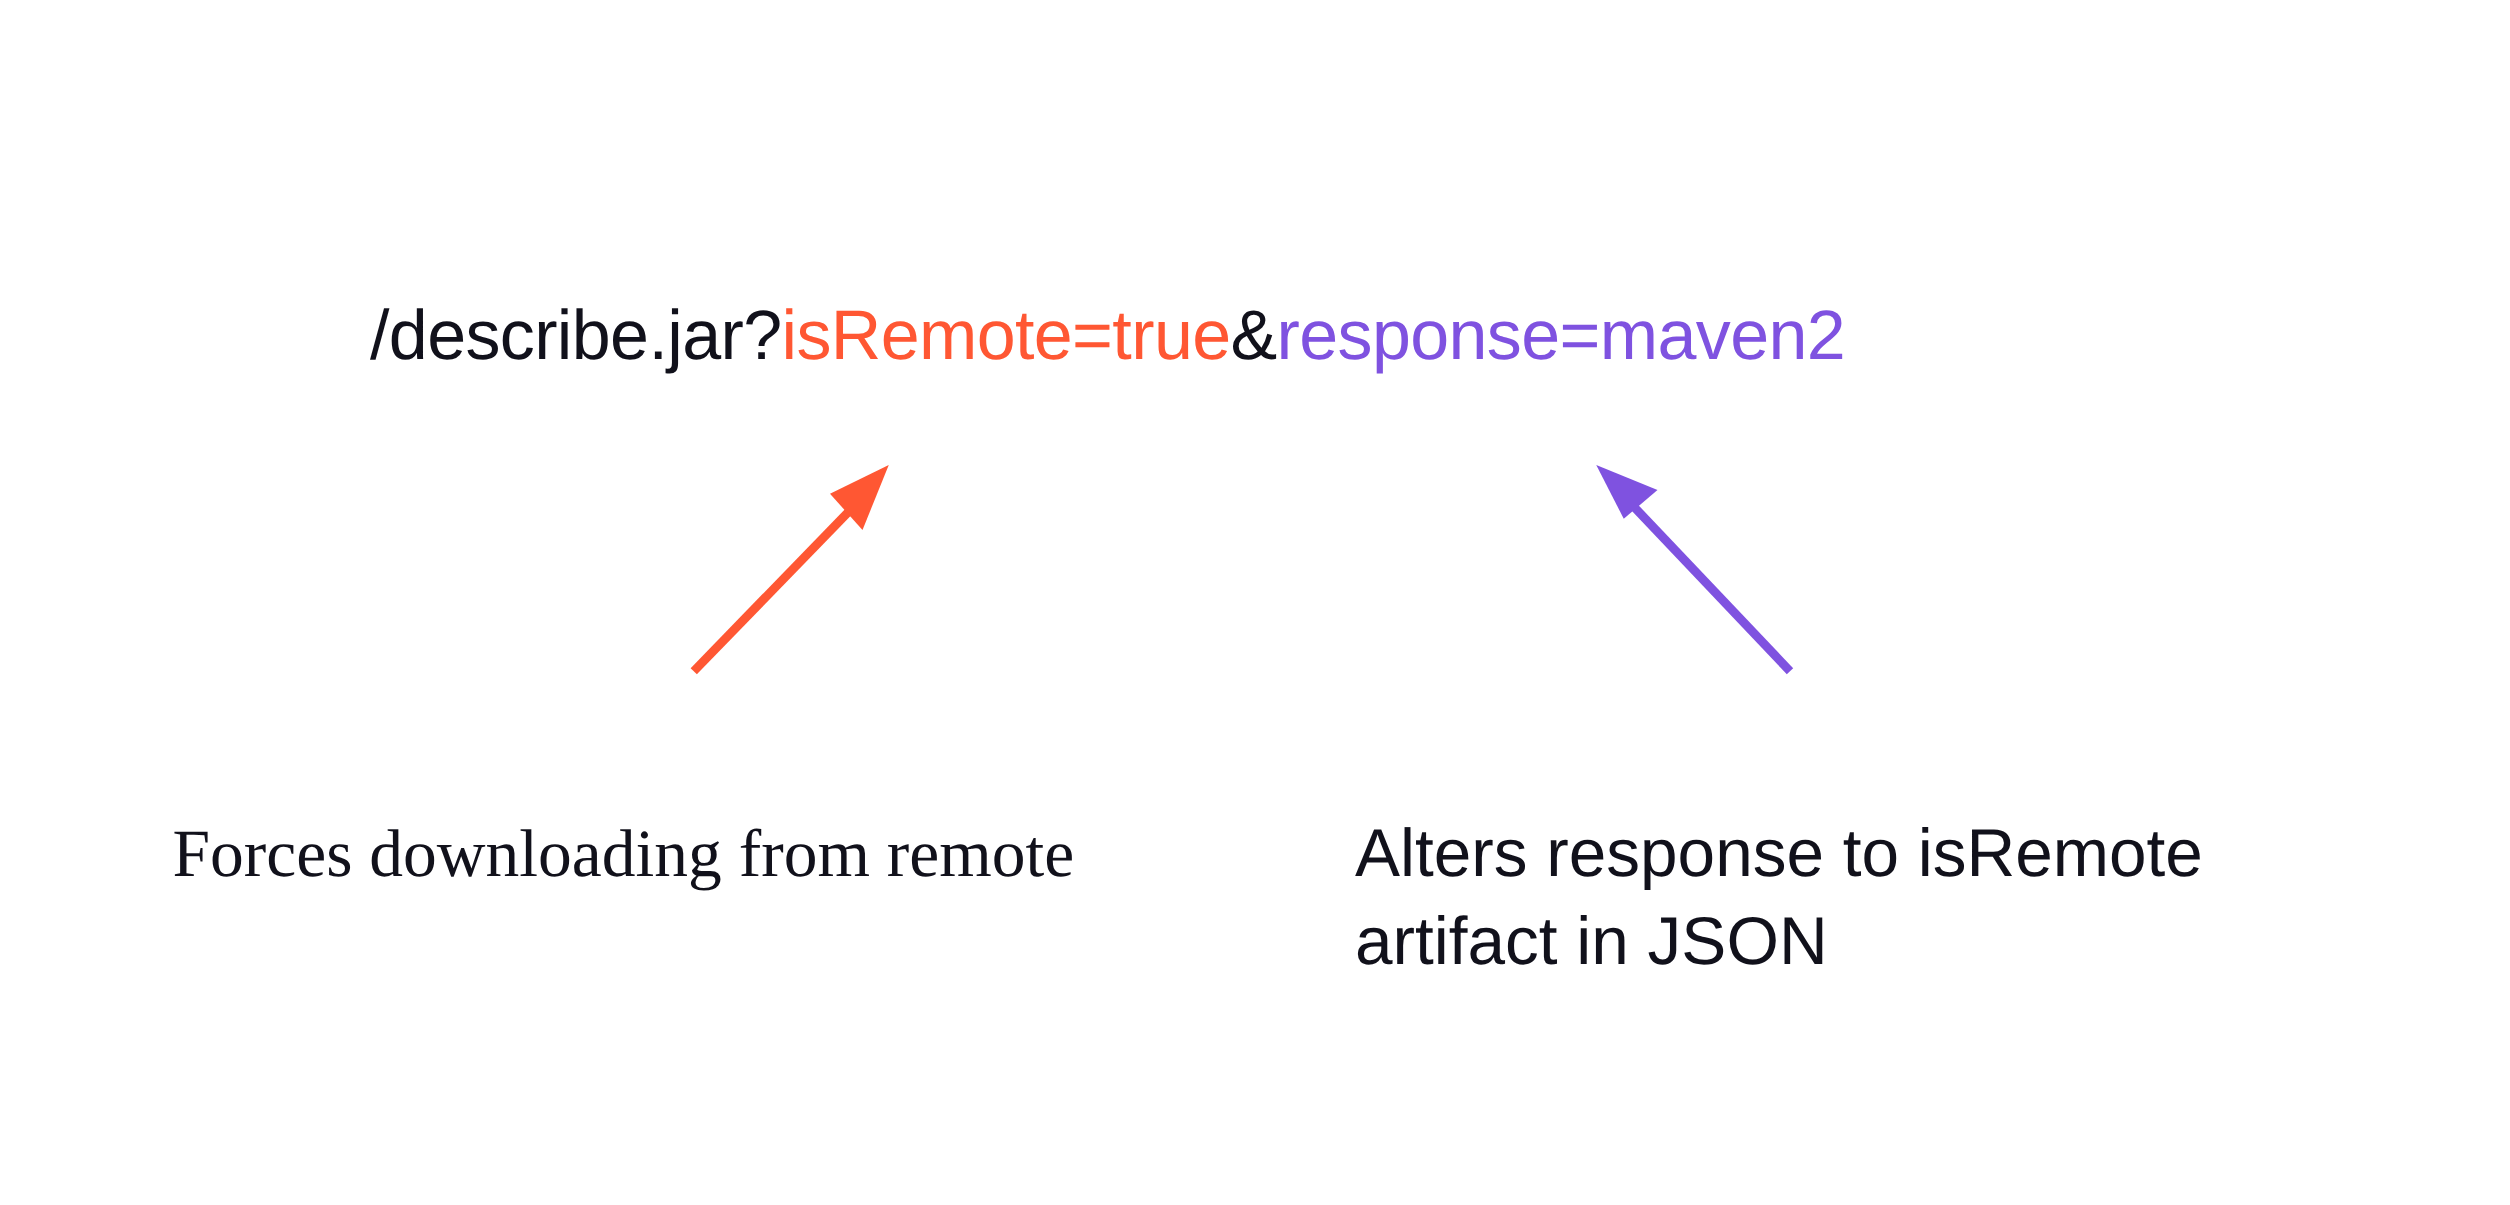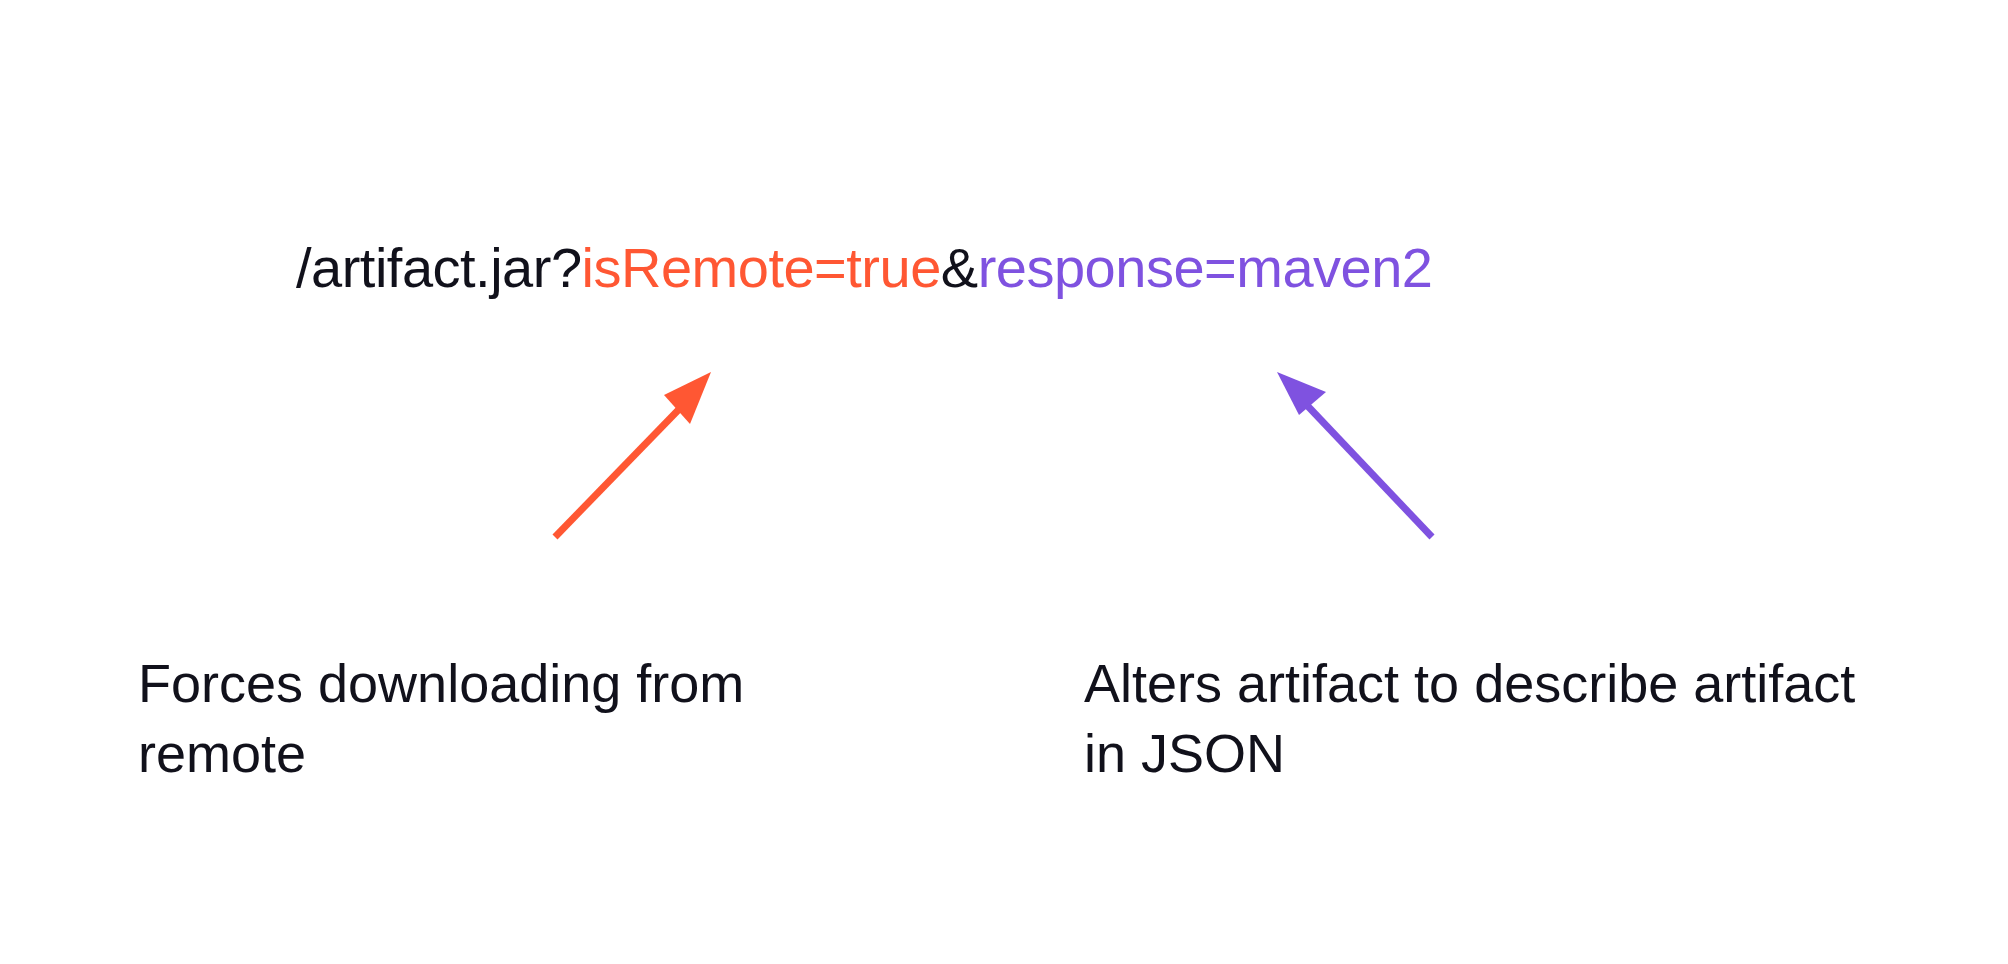--- a/index.html
+++ b/index.html
@@ -3,35 +3,35 @@
 <meta charset="utf-8">
 <style>
   html, body { margin: 0; padding: 0; background: #ffffff; }
   body { width: 2008px; height: 964px; position: relative; overflow: hidden;
          font-family: "Liberation Sans", sans-serif; color: #11111b; }
   .url { position: absolute; left: 296px; top: 232px; font-size: 56px; line-height: 72px; white-space: nowrap; letter-spacing: -0.5px; }
   .seg-remote { color: var(--orange); }
   .seg-describe { color: var(--purple); }
   .arrows { position: absolute; left: 0; top: 0; width: 2008px; height: 964px; }
   .caption { position: absolute; font-size: 54px; line-height: 70px; color: #11111b; }
-  .cap-left { left: 138px; top: 648px; width: 760px; }
+  .cap-left { left: 138px; top: 648px; width: 760px; font-family: Liberation Serif, serif; }
   .cap-right { left: 1084px; top: 648px; width: 800px; }
 </style>
 </head>
 <body>
 
 <div class="url">
-  <span>/artifact.jar?</span><span class="seg-remote">isRemote=true</span><span>&amp;</span><span class="seg-describe">response=maven2</span>
+  <span>/describe.jar?</span><span class="seg-remote">isRemote=true</span><span>&amp;</span><span class="seg-describe">response=maven2</span>
 </div>
 
 <svg class="arrows" viewBox="0 0 2008 964">
   <g>
     <line x1="555" y1="537" x2="688" y2="400" stroke="var(--orange)" stroke-width="7"></line>
     <polygon points="711,372 664,395 690,424" fill="var(--orange)"></polygon>
   </g>
   <g>
     <line x1="1432" y1="537" x2="1302" y2="400" stroke="var(--purple)" stroke-width="7"></line>
     <polygon points="1277,372 1299,415 1326,392" fill="var(--purple)"></polygon>
   </g>
 </svg>
 
 <div class="caption cap-left">Forces downloading from remote</div>
-<div class="caption cap-right">Alters artifact to describe artifact in JSON</div>
+<div class="caption cap-right">Alters response to isRemote artifact in JSON</div>
 
 </body></html>

